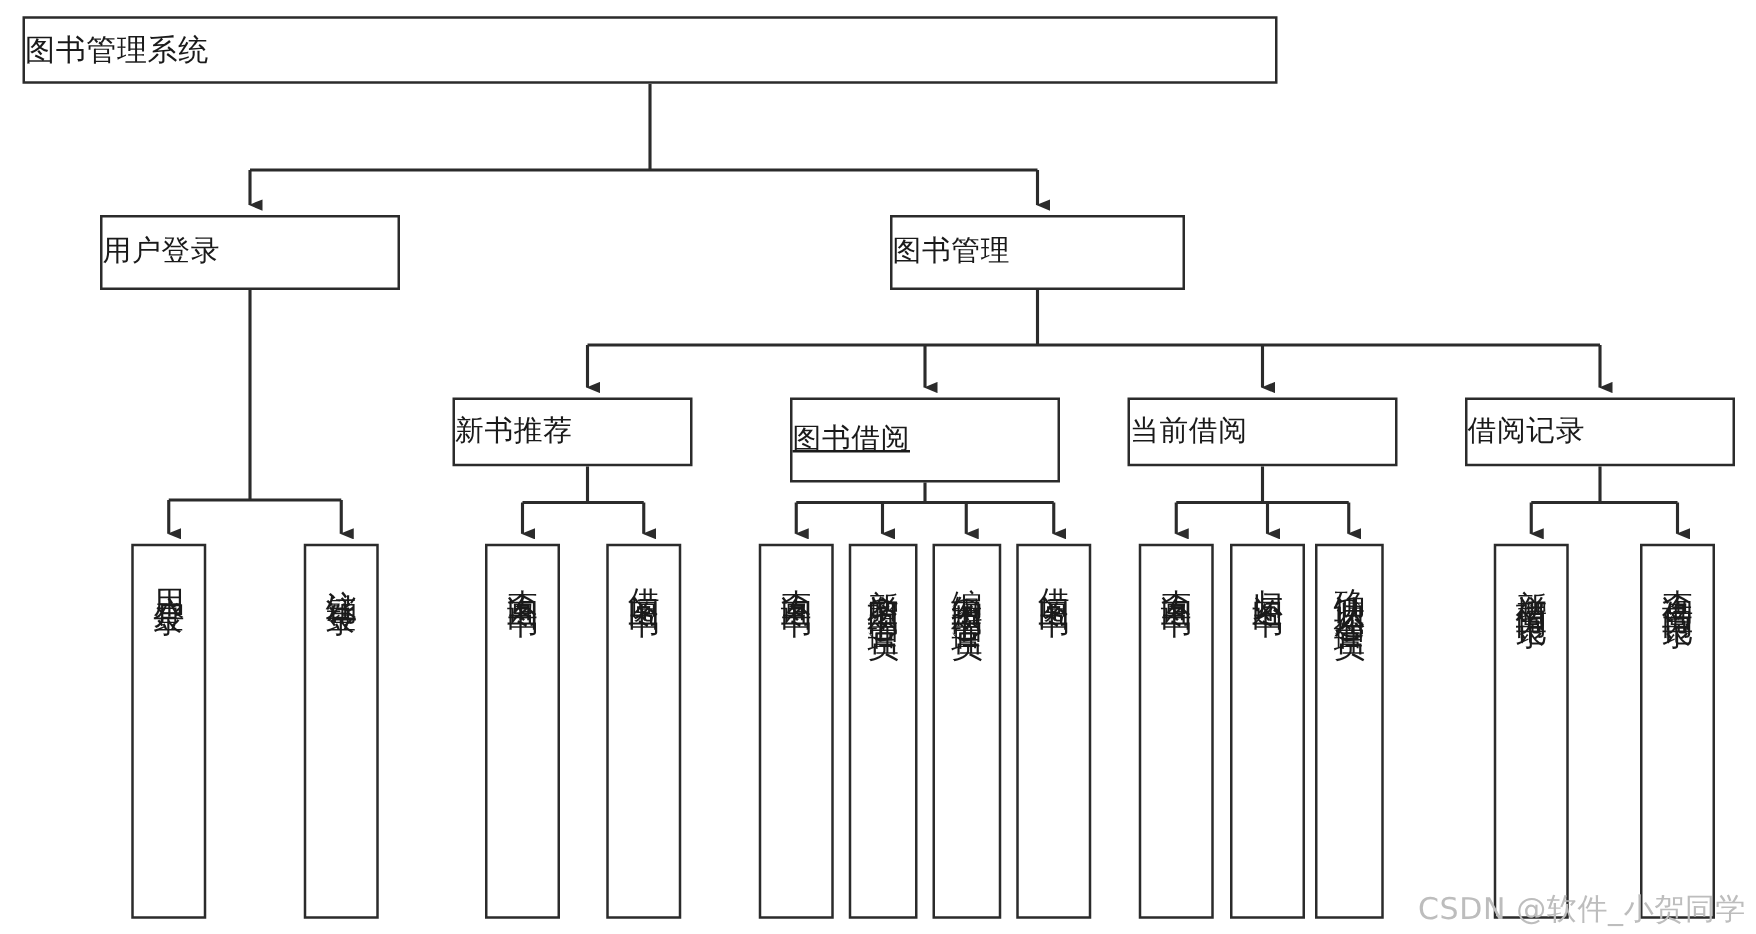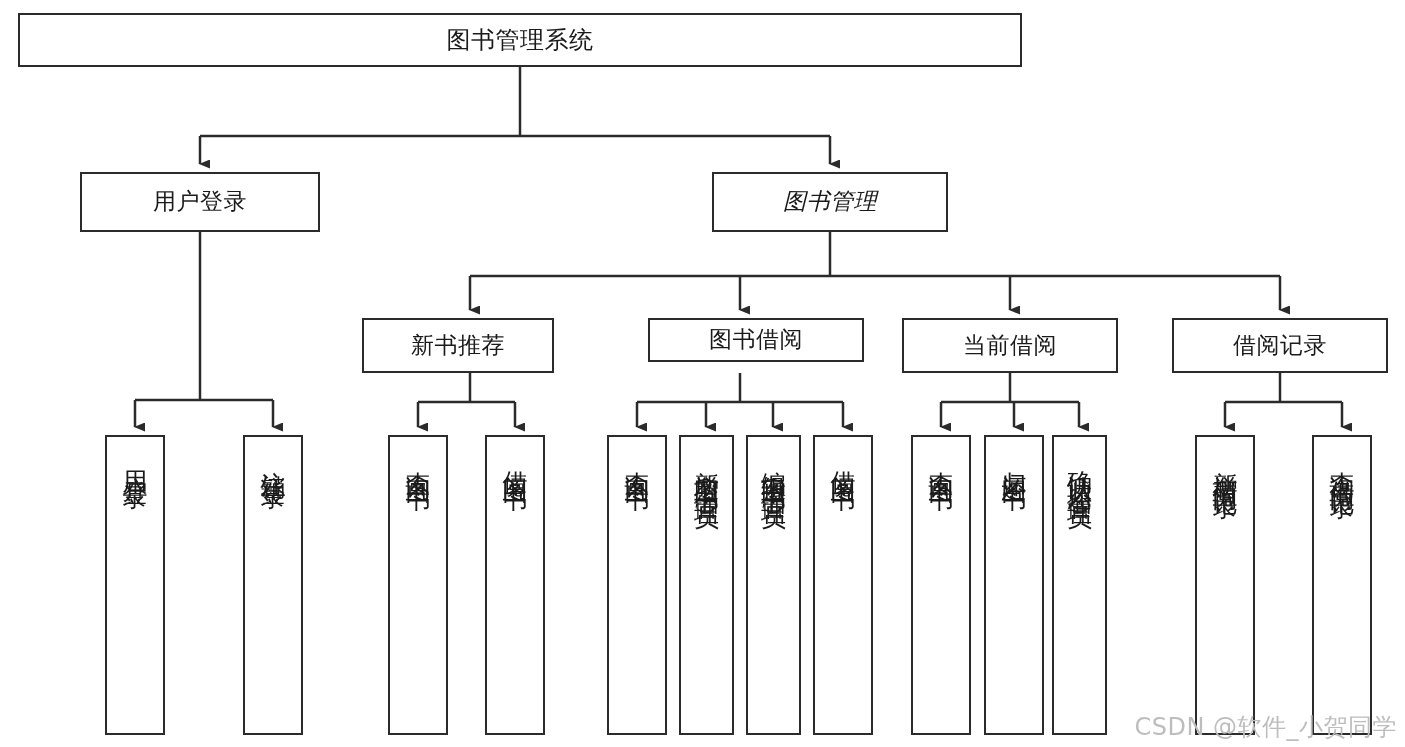--- a/index.html
+++ b/index.html
@@ -26,21 +26,21 @@
     height: 747px;
     pointer-events: none;
   }
   .node {
     position: absolute;
     box-sizing: border-box;
     border: 2px solid #2b2b2b;
     background: #ffffff;
     display: flex;
     align-items: center;
-    justify-content: center;
+    justify-content: flex-start;
     color: #1a1a1a;
   }
   .node .label {
     display: block;
     text-align: center;
     line-height: 1.12;
     letter-spacing: 0.5px;
     white-space: nowrap;
   }
   
@@ -131,28 +131,28 @@
     </g>
   </svg>
 
   <div class="node horiz root" style="left:18px; top:13px; width:1004px; height:54px;">
     <span class="label">图书管理系统</span>
   </div>
 
   <div class="node horiz" style="left:80px; top:172px; width:240px; height:60px;">
     <span class="label">用户登录</span>
   </div>
-  <div class="node horiz" style="left:712px; top:172px; width:236px; height:60px;font-style:italic;">
+  <div class="node horiz" style="left:712px; top:172px; width:236px; height:60px;">
     <span class="label">图书管理</span>
   </div>
 
   <div class="node horiz" style="left:362px; top:318px; width:192px; height:55px;">
     <span class="label">新书推荐</span>
   </div>
-  <div class="node horiz" style="left:648px; top:318px; width:216px; height:44px;">
+  <div class="node horiz" style="left:632px; top:318px; width:216px; height:68px;text-decoration:underline;">
     <span class="label">图书借阅</span>
   </div>
   <div class="node horiz" style="left:902px; top:318px; width:216px; height:55px;">
     <span class="label">当前借阅</span>
   </div>
   <div class="node horiz" style="left:1172px; top:318px; width:216px; height:55px;">
     <span class="label">借阅记录</span>
   </div>
 
   <div class="node vert" style="left:105px; top:435px; width:60px; height:300px;">

